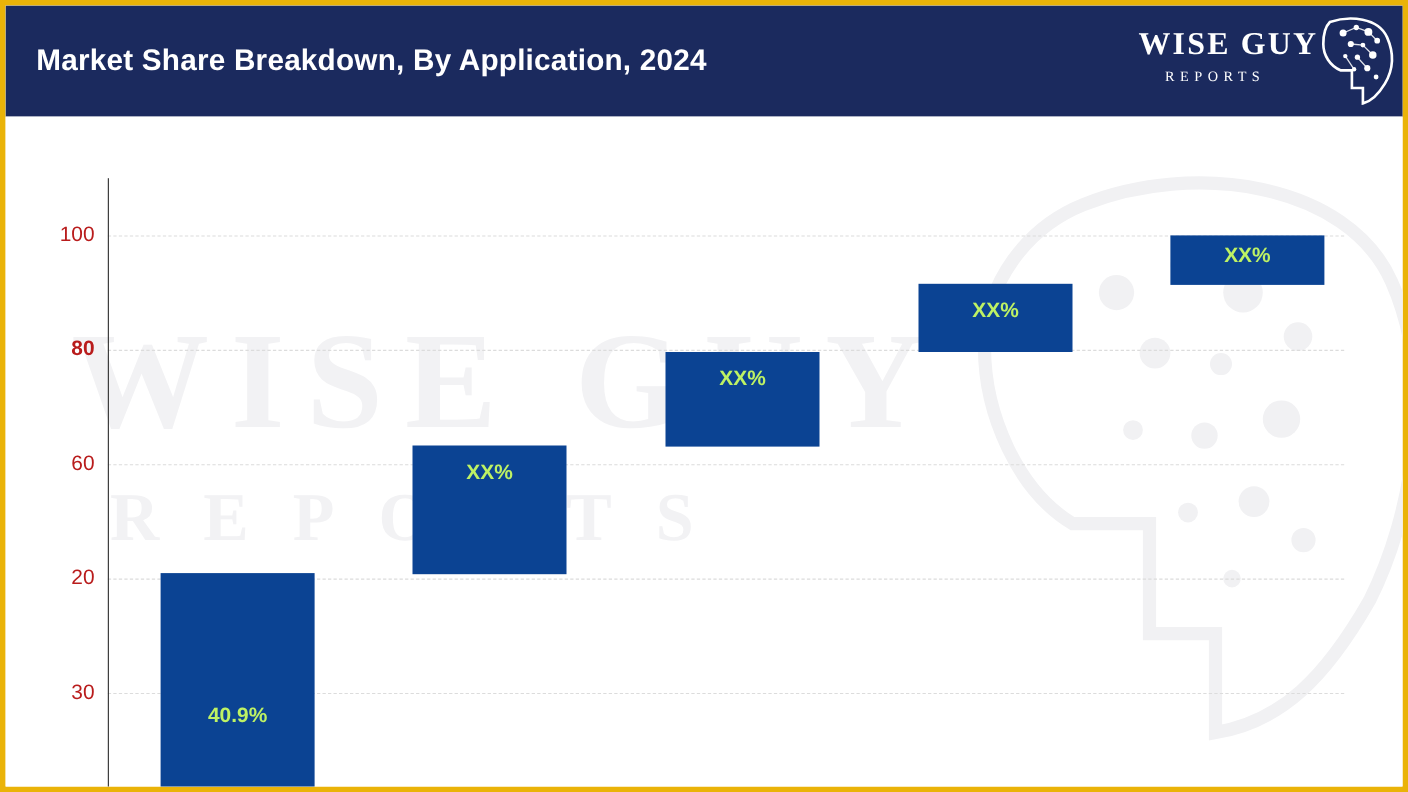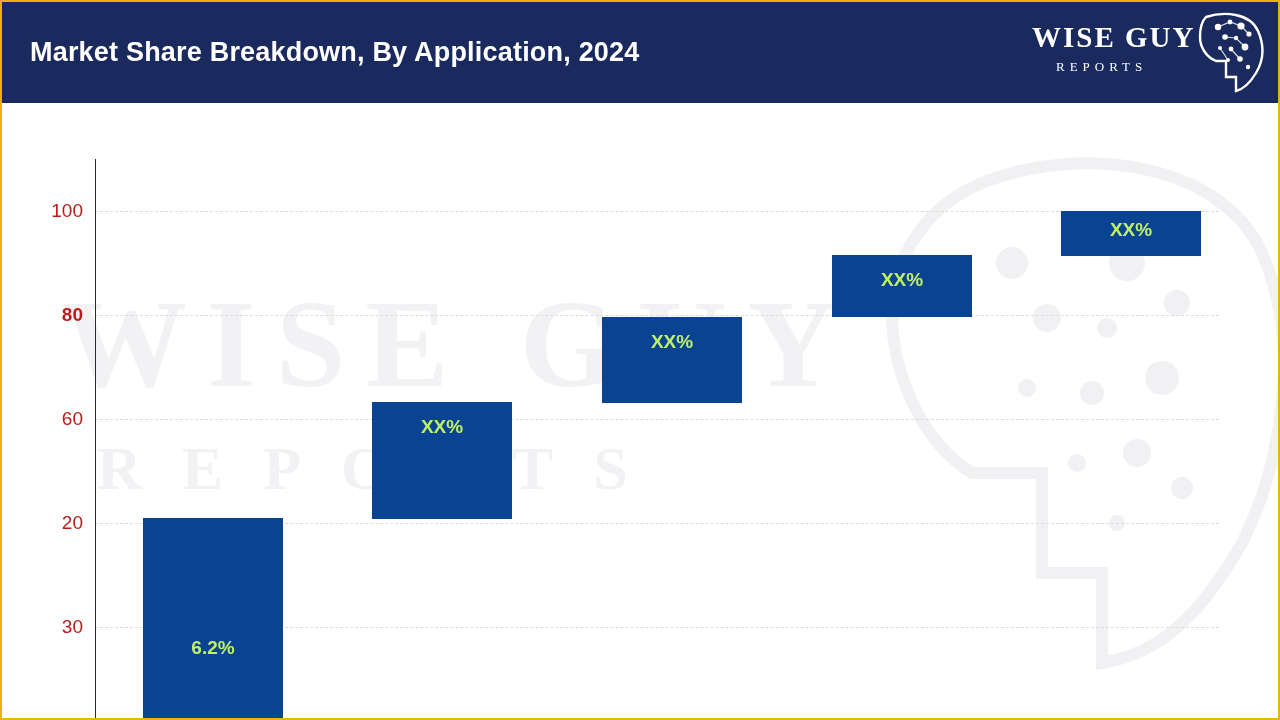--- a/index.html
+++ b/index.html
@@ -11,21 +11,21 @@
     height: 720px;
     background: #ffffff;
     font-family: "Liberation Sans", sans-serif;
     overflow: hidden;
   }
   .page {
     position: relative;
     width: 1280px;
     height: 720px;
     box-sizing: border-box;
-    border: 2px solid #eab308;
+    border: 5px solid #eab308;
     background: #ffffff;
     overflow: hidden;
   }
   
   .header {
     position: absolute;
     left: 0;
     top: 0;
     width: 1280px;
     height: 101px;
@@ -235,21 +235,21 @@
       <div class="tick-label" style="top:572px;">0</div>
       <div class="tick-label" style="top:468px;">30</div>
       <div class="tick-label" style="top:364px;">20</div>
       <div class="tick-label" style="top:260px;">60</div>
       <div class="tick-label" style="top:156px;font-weight:bold;">80</div>
       <div class="tick-label" style="top:52px;">100</div>
 
       <div class="axis-y"></div>
 
       <div class="bar" style="left:48px; width:140px; top:359px; height:213px;">
-        <span class="bar-label bottom">6.2%</span>
+        <span class="bar-label bottom">40.9%</span>
       </div>
       <div class="bar" style="left:277px; width:140px; top:243px; height:117px;">
         <span class="bar-label">XX%</span>
       </div>
       <div class="bar" style="left:507px; width:140px; top:158px; height:86px;">
         <span class="bar-label">XX%</span>
       </div>
       <div class="bar" style="left:737px; width:140px; top:96px; height:62px;">
         <span class="bar-label">XX%</span>
       </div>

